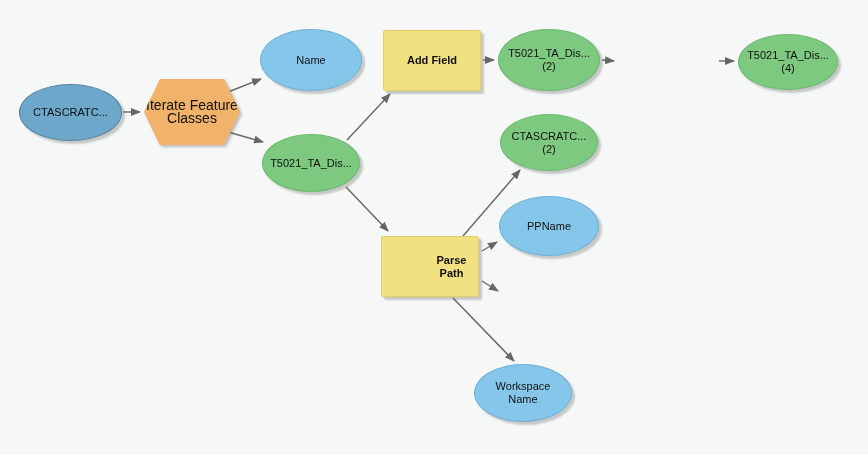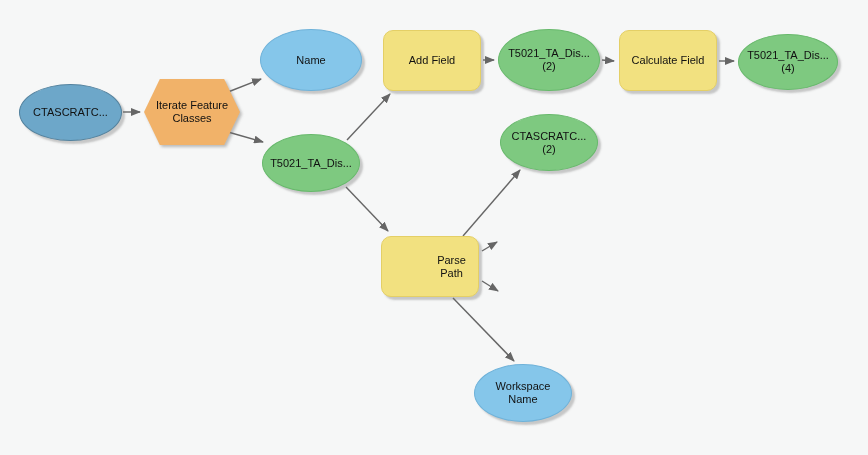--- a/index.html
+++ b/index.html
@@ -10,29 +10,29 @@
   }
   .edges{position:absolute;left:0;top:0;width:868px;height:455px;}
   .edges line{stroke:var(--connector,#666);stroke-width:1.4;}
   .node{
     position:absolute;display:flex;align-items:center;justify-content:center;
     text-align:center;font-size:11px;line-height:13px;color:#111;
     box-sizing:border-box;
   }
   .lbl{white-space:pre-line;display:block;pointer-events:none;}
   .ellipse{border-radius:50%;box-shadow:3px 3px 2px rgba(110,110,110,.35);}
-  .rect{border-radius:10px;box-shadow:3px 3px 2px rgba(110,110,110,.35);}
+  .rect{border-radius:2px;box-shadow:3px 3px 2px rgba(110,110,110,.35);font-weight:bold;}
   .data-variable{background:var(--data-variable-fill,#6da7c9);border:1px solid var(--data-variable-border,#5588a8);}
   .derived-value{background:var(--derived-value-fill,#85c6ea);border:1px solid var(--derived-value-border,#6fb2d9);justify-content:center;}
   .derived-data{background:var(--derived-data-fill,#7ec980);border:1px solid var(--derived-data-border,#68b96c);}
   .tool{background:var(--tool-fill,#f2e180);border:1px solid var(--tool-border,#e4cf66);}
   .hexwrap{position:absolute;filter:drop-shadow(2.5px 2.5px 1.5px rgba(110,110,110,.45));}
   .hex{
     width:100%;height:100%;display:flex;align-items:center;justify-content:center;
-    text-align:center;font-size:11px;line-height:13px;color:#111;
+    text-align:center;font-size:14px;line-height:13px;color:#111;
     background:var(--iterator-fill,#f1b269);
     clip-path:polygon(0% 50%,16.5% 0%,83.5% 0%,100% 50%,83.5% 100%,16.5% 100%);
   }
 </style>
 </head>
 <body>
 
 <div class="canvas">
 
   <svg class="edges" viewBox="0 0 868 455">
@@ -76,38 +76,38 @@
 
   <div class="node rect tool" style="left:383px;top:30px;width:98px;height:61px;">
     <span class="lbl">Add Field</span>
   </div>
 
   <div class="node ellipse derived-data" style="left:498px;top:29px;width:102px;height:62px;">
     <span class="lbl">T5021_TA_Dis...
 (2)</span>
   </div>
 
-  <div class="node rect tool" style="left:619px;top:30px;width:98px;height:61px;">
-    <span class="lbl">Calculate Field</span>
-  </div>
 
   <div class="node ellipse derived-data" style="left:738px;top:34px;width:100px;height:56px;">
     <span class="lbl">T5021_TA_Dis...
 (4)</span>
   </div>
 
   <div class="node ellipse derived-data" style="left:500px;top:114px;width:98px;height:57px;">
     <span class="lbl">CTASCRATC...
 (2)</span>
   </div>
 
   <div class="node rect tool" style="left:381px;top:236px;width:98px;height:61px;padding-left:43px;">
     <span class="lbl">Parse Path</span>
   </div>
 
+  <div class="node ellipse derived-value" style="left:499px;top:196px;width:100px;height:60px;">
+    <span class="lbl">PPName</span>
+  </div>
 
 
   <div class="node ellipse derived-value" style="left:474px;top:364px;width:98px;height:58px;">
     <span class="lbl">Workspace
 Name</span>
   </div>
 
 </div>
 
 </body></html>

